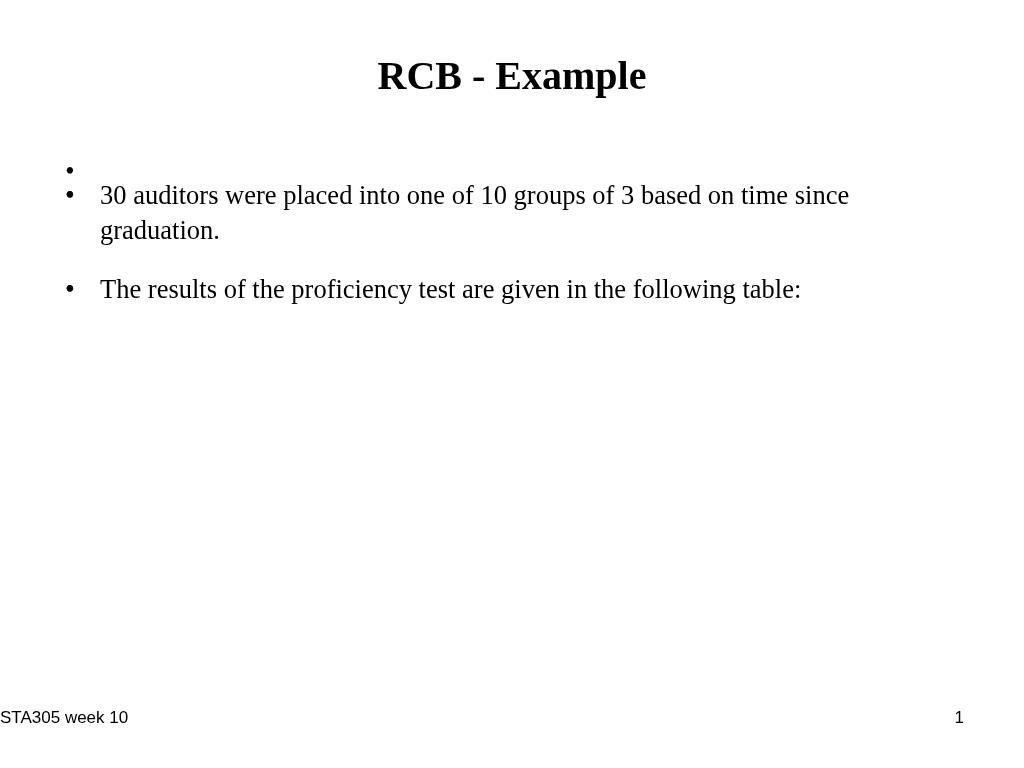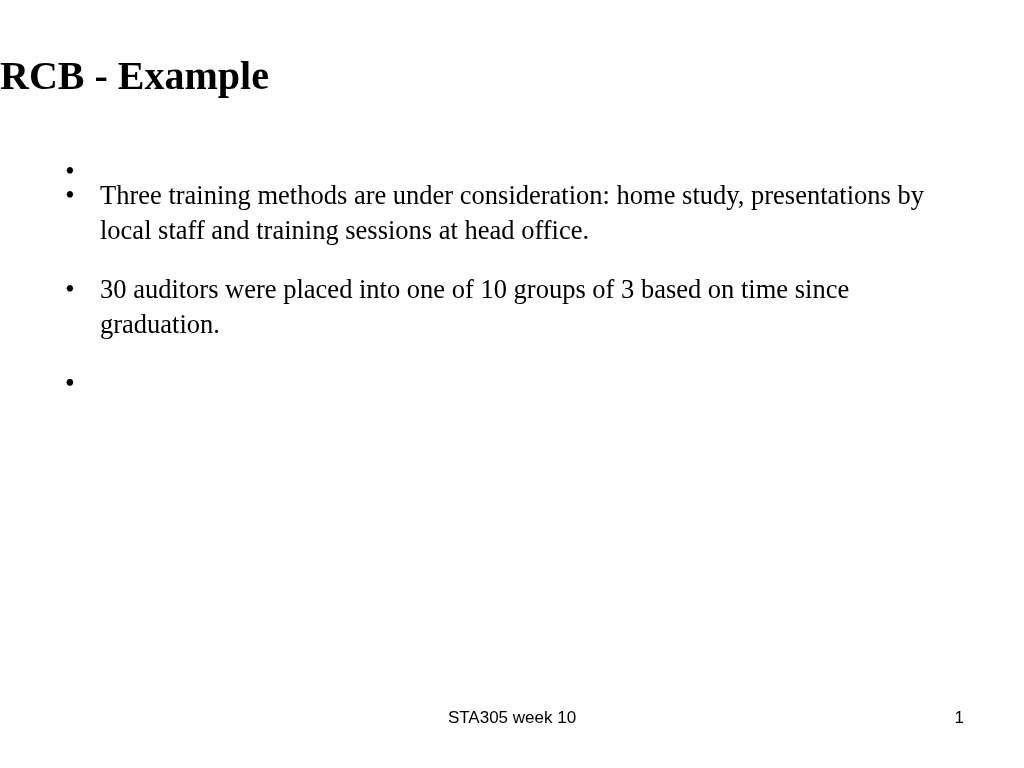--- a/index.html
+++ b/index.html
@@ -18,21 +18,21 @@
       position: absolute;
       left: 0; top: 0;
       width: 1024px; height: 768px;
       background: #ffffff;
     }
     .title {
       position: absolute;
       left: 0;
       top: 50px;
       width: 1024px;
-      text-align: left;
+      text-align: center;
       font-family: "Liberation Serif", serif;
       font-weight: bold;
       font-size: 40px;
       line-height: 52px;
       margin: 0;
     }
     .bullets {
       position: absolute;
       left: 60px;
       top: 154px;
@@ -54,21 +54,20 @@
       left: 0;
       top: 0;
       width: 20px;
       text-align: center;
     }
     .footer-center {
       position: absolute;
       top: 708px;
       left: 0;
       width: 1024px;
-      text-align: center;
       font-family: "Liberation Sans", sans-serif;
       font-size: 17px;
       line-height: 20px;
     }
     .footer-page {
       position: absolute;
       top: 708px;
       right: 60px;
       font-family: "Liberation Sans", sans-serif;
       font-size: 17px;
@@ -81,29 +80,29 @@
 
 <div class="slide">
   <h1 class="title">RCB - Example</h1>
 
   <ul class="bullets">
     <li class="bullet">
       <span class="bullet-dot">•</span>
     </li>
     <li class="bullet">
       <span class="bullet-dot">•</span>
-      <span>Three training methods are under consideration: home study, presentations by local staff and training sessions at head office.</span>
     </li>
     <li class="bullet">
       <span class="bullet-dot">•</span>
       <span>30 auditors were placed into one of 10 groups of 3 based on time since graduation.</span>
     </li>
     <li class="bullet">
       <span class="bullet-dot">•</span>
     </li>
     <li class="bullet">
       <span class="bullet-dot">•</span>
+      <span>The results of the proficiency test are given in the following table:</span>
     </li>
   </ul>
 
   <div class="footer-center">STA305 week 10</div>
   <div class="footer-page">1</div>
 </div>
 
 </body></html>

